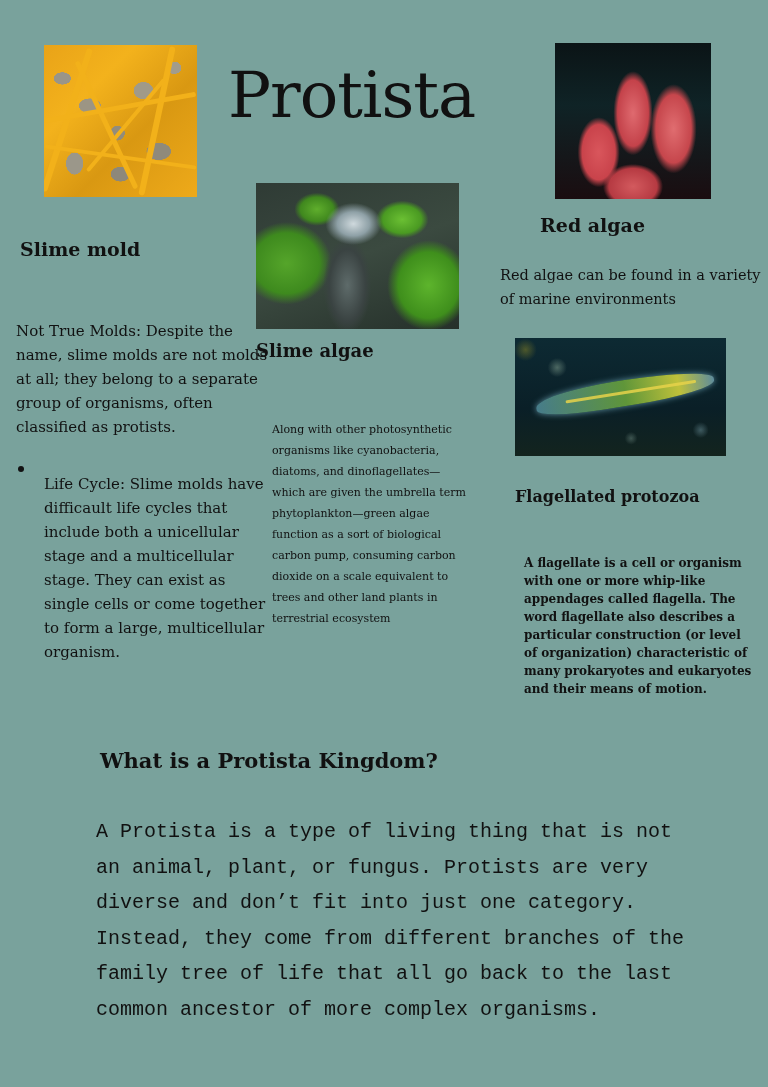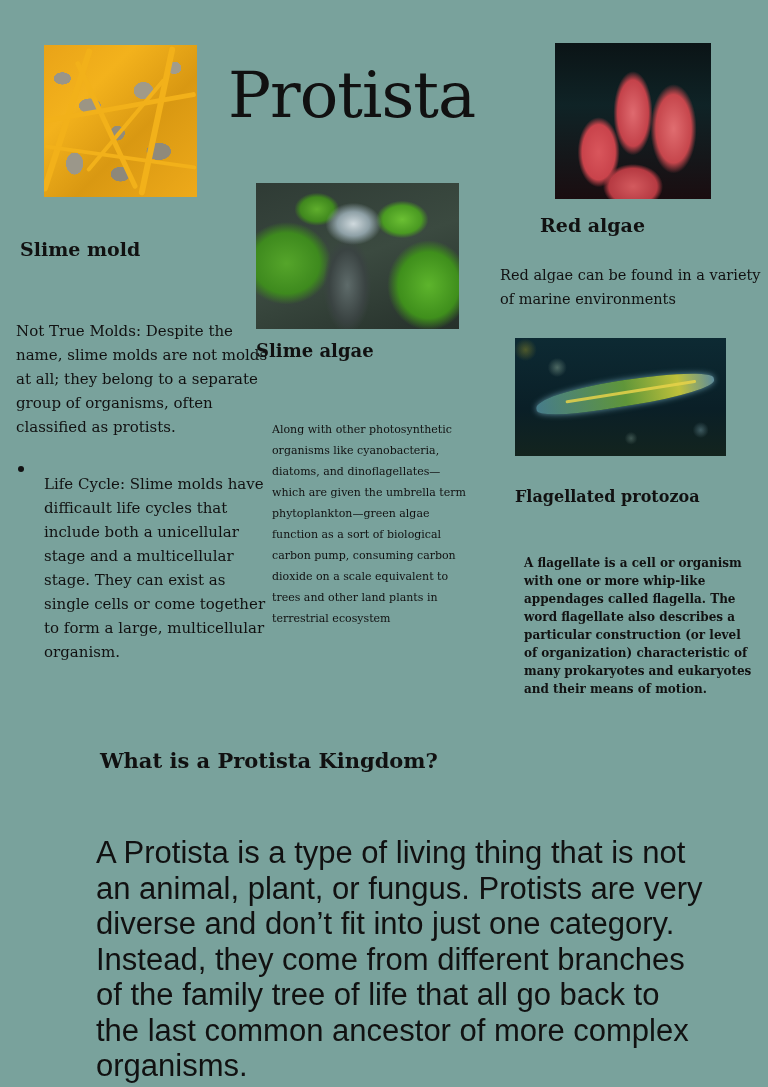--- a/index.html
+++ b/index.html
@@ -105,23 +105,23 @@
     .green-p { left: 256px; top: 403px; width: 200px; font-size: 11px; line-height: 21px; }
 
     .red-heading { left: 540px; top: 212px; width: 180px; font-size: 19px; line-height: 26px; }
     .red-p { left: 484px; top: 247px; width: 274px; font-size: 14.5px; line-height: 24px; }
 
     .flag-heading { left: 515px; top: 487px; width: 210px; font-size: 16px; line-height: 20px; }
     .flag-p { left: 508px; top: 538px; width: 228px; font-size: 12px; line-height: 18px; font-weight: bold; }
 
     .what-heading { left: 100px; top: 747px; width: 568px; font-size: 21px; line-height: 28px; }
     .what-p {
-      left: 80px; top: 819px; width: 608px;
-      font-family: Liberation Sans, sans-serif;
-      font-size: 31px; line-height: 35.5px;
+      left: 80px; top: 798px; width: 608px;
+      font-family: Liberation Mono, monospace;
+      font-size: 20px; line-height: 35.5px;
     }
   </style>
 </head>
 <body>
 
 <div class="abs title">Protista</div>
 
 <div class="img slime-img" aria-label="slime-mold-photo">
   <div class="vein" style="left:20px;top:0;width:6px;height:150px;transform:rotate(18deg);"></div>
   <div class="vein" style="left:60px;top:10px;width:5px;height:140px;transform:rotate(-25deg);"></div>

